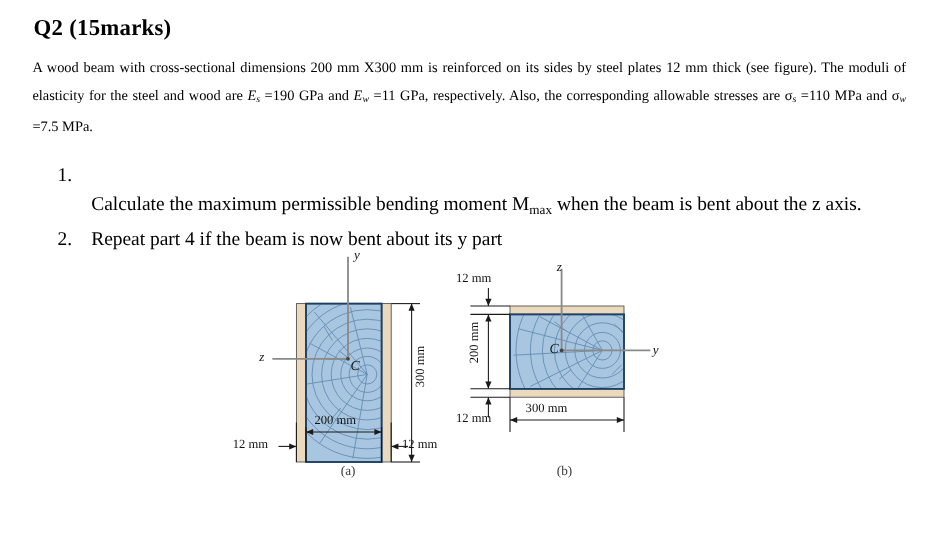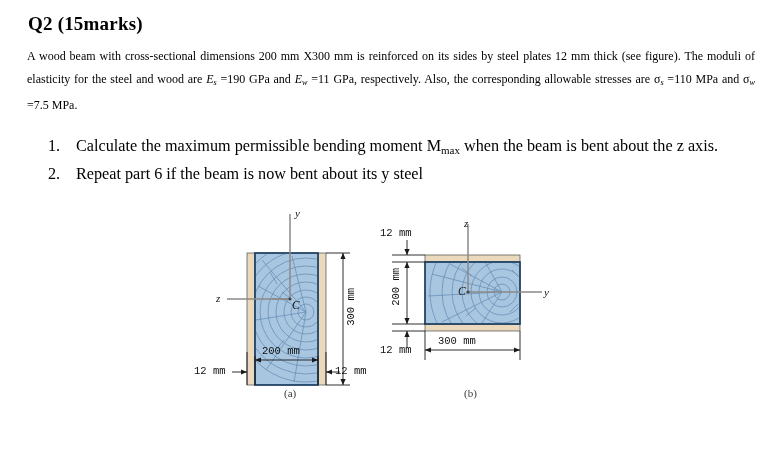--- a/index.html
+++ b/index.html
@@ -68,20 +68,21 @@
   .li .num {
     width: 28px;
     flex: 0 0 28px;
   }
   .li .body {
     flex: 1 1 auto;
   }
   .li.justified .body {
     text-align: justify;
     text-justify: inter-word;
+    margin-top: 24px;
   }
 
   
   #figures {
     position: absolute;
     left: 0;
     top: 200px;
     width: 781px;
     height: 200px;
   }
@@ -96,21 +97,21 @@
     font-size: 11px;
     color: #3a3a3a;
     font-family: "Liberation Serif", serif;
   }
 
   .dim-label {
     position: absolute;
     font-size: 10.5px;
     color: #111;
     white-space: nowrap;
-    font-family: Liberation Mono, monospace;
+    font-family: Liberation Serif, serif;
   }
   .dim-label.vert {
     writing-mode: vertical-rl;
     transform: rotate(180deg);
   }
   .axis-label {
     position: absolute;
     font-size: 11px;
     font-style: italic;
     color: #111;
@@ -141,21 +142,21 @@
     <div class="li justified">
       <span class="num">1.</span>
       <span class="body">
         <span>Calculate the maximum permissible bending moment </span><span class="italic">M</span><span class="sub-up">max</span><span> when the beam is bent about the </span><span class="italic">z</span><span> axis.</span>
       </span>
     </div>
 
     <div class="li">
       <span class="num">2.</span>
       <span class="body">
-        <span>Repeat part 6 if the beam is now bent about its </span><span class="italic">y</span><span> steel</span>
+        <span>Repeat part 4 if the beam is now bent about its </span><span class="italic">y</span><span> part</span>
       </span>
     </div>
 
   </div>
 
   <div id="figures">
 
     <div class="fig" id="fig-a">
       <svg width="160" height="200" viewBox="0 0 160 200">
         <defs>

